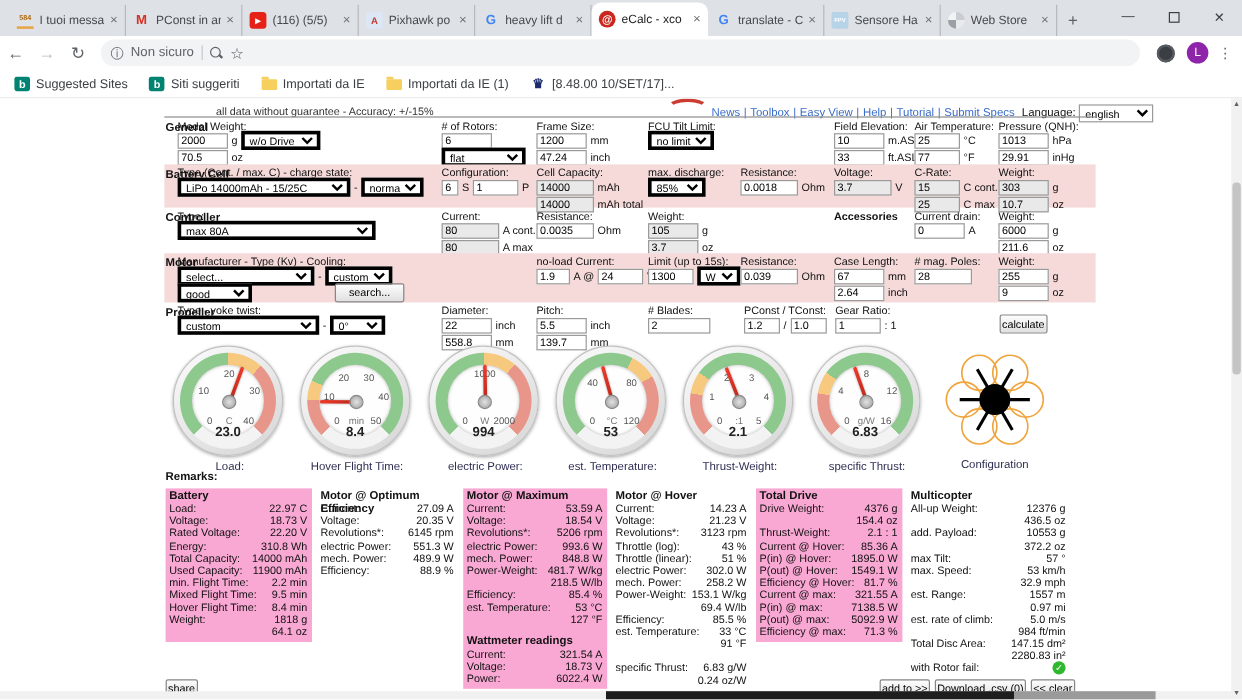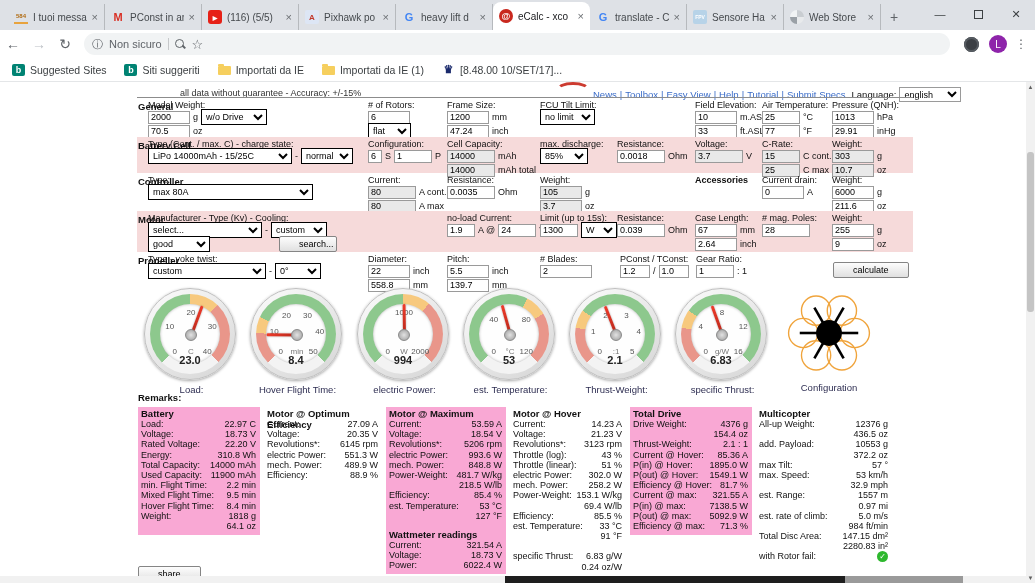--- a/index.html
+++ b/index.html
@@ -70,23 +70,23 @@
   .band{position:relative}
   .band.pink{background:#f6dada}
   .bandlab{position:absolute;left:1px;top:3px;font-weight:bold;font-size:9.5px}
   .grp{position:absolute;top:2px}
   .cap{font-size:9px;white-space:nowrap;height:10px}
   .cap.b{font-weight:bold}
   .ln{display:flex;align-items:center;gap:3px;height:14px}
   .fi{height:13px;border:1px solid #9a9a9a;font-size:9px;padding:0 2px;background:#fff;color:#000}
   .fi.ro{background:#e9e9e9}
   .w12{width:14px}.w28{width:28px}.w30{width:30px}.w38{width:38px}.w42{width:42px}.w48{width:48px}.w52{width:52px}
-  .fs{height:16px;font-size:9px;border:1px solid #000000;background:#fff;color:#000}
+  .fs{height:16px;font-size:9px;border:3px solid #000000;background:#fff;color:#000}
   .un{font-size:9px;white-space:nowrap}
-  .fbtn{height:16px;font-size:9px;border:1px solid #858585;background:linear-gradient(#fdfdfd,#e0e0e0);border-radius:2px;padding:0 19px;white-space:nowrap}
+  .fbtn{height:16px;font-size:9px;border:1px solid #858585;background:linear-gradient(#fdfdfd,#e0e0e0);border-radius:2px;padding:0 1px;white-space:nowrap}
 
   
   #gaugerow{position:absolute;left:0;top:206px;width:1035px;height:110px}
   .gauge{position:absolute;top:0;width:95px;text-align:center}
   .dial{position:relative;width:92px;height:92px;border-radius:50%;background:linear-gradient(145deg,#fcfcfc,#d5d5d5);border:1px solid #c0c0c0;box-shadow:0 1px 3px rgba(0,0,0,.35)}
   .ring{position:absolute;inset:5px;border-radius:50%}
   .face{position:absolute;inset:15px;border-radius:50%;background:#fefefe;box-shadow:inset 0 0 3px rgba(0,0,0,.3)}
   .gtick{position:absolute;font-size:8px;color:#555;transform:translate(-50%,-50%)}
   .gunit{position:absolute;left:46px;top:62px;transform:translate(-50%,-50%);font-size:8px;color:#777}
   .needle{position:absolute;left:44.5px;top:15px;width:3px;height:31px;background:linear-gradient(#ef3b2a,#b5281b);transform-origin:50% 31px;border-radius:2px;box-shadow:0 0 2px rgba(0,0,0,.35)}
@@ -257,21 +257,21 @@
               <input class="fi w42" value="70.5" style="">
               <span class="un">oz</span>
             </div>
         </div>
         <div class="grp" style="left:231px">
           <div class="cap"># of Rotors:</div>
           <div class="ln">
               <input class="fi w42" value="6" style="">
             </div>
           <div class="ln">
-              <select class="fs" style="width:43px"><option>flat</option></select>
+              <select class="fs" style="width:70px"><option>flat</option></select>
             </div>
         </div>
         <div class="grp" style="left:310px">
           <div class="cap">Frame Size:</div>
           <div class="ln">
               <input class="fi w42" value="1200" style="">
               <span class="un">mm</span>
             </div>
           <div class="ln">
               <input class="fi w42" value="47.24" style="">
@@ -996,20 +996,25 @@
             <span class="rval">2280.83 in²</span>
           </div>
           <div class="rrow">
             <span class="rlab">with Rotor fail:</span>
             <span class="chk">✓</span>
           </div>
         </div>
       </div>
 
     <button id="sharebtn" class="fbtn">share</button>
+    <div id="fright">
+      <button class="fbtn">add to &gt;&gt;</button>
+      <button class="fbtn">Download .csv (0)</button>
+      <button class="fbtn">&lt;&lt; clear</button>
+    </div>
 
     <div id="vsb">
       <div class="arr" style="top:0">▲</div>
       <div class="thumb"></div>
       <div class="arr" style="bottom:0">▼</div>
     </div>
     <div id="hsb">
       <div class="dark"></div>
       <div class="mid"></div>
     </div>

